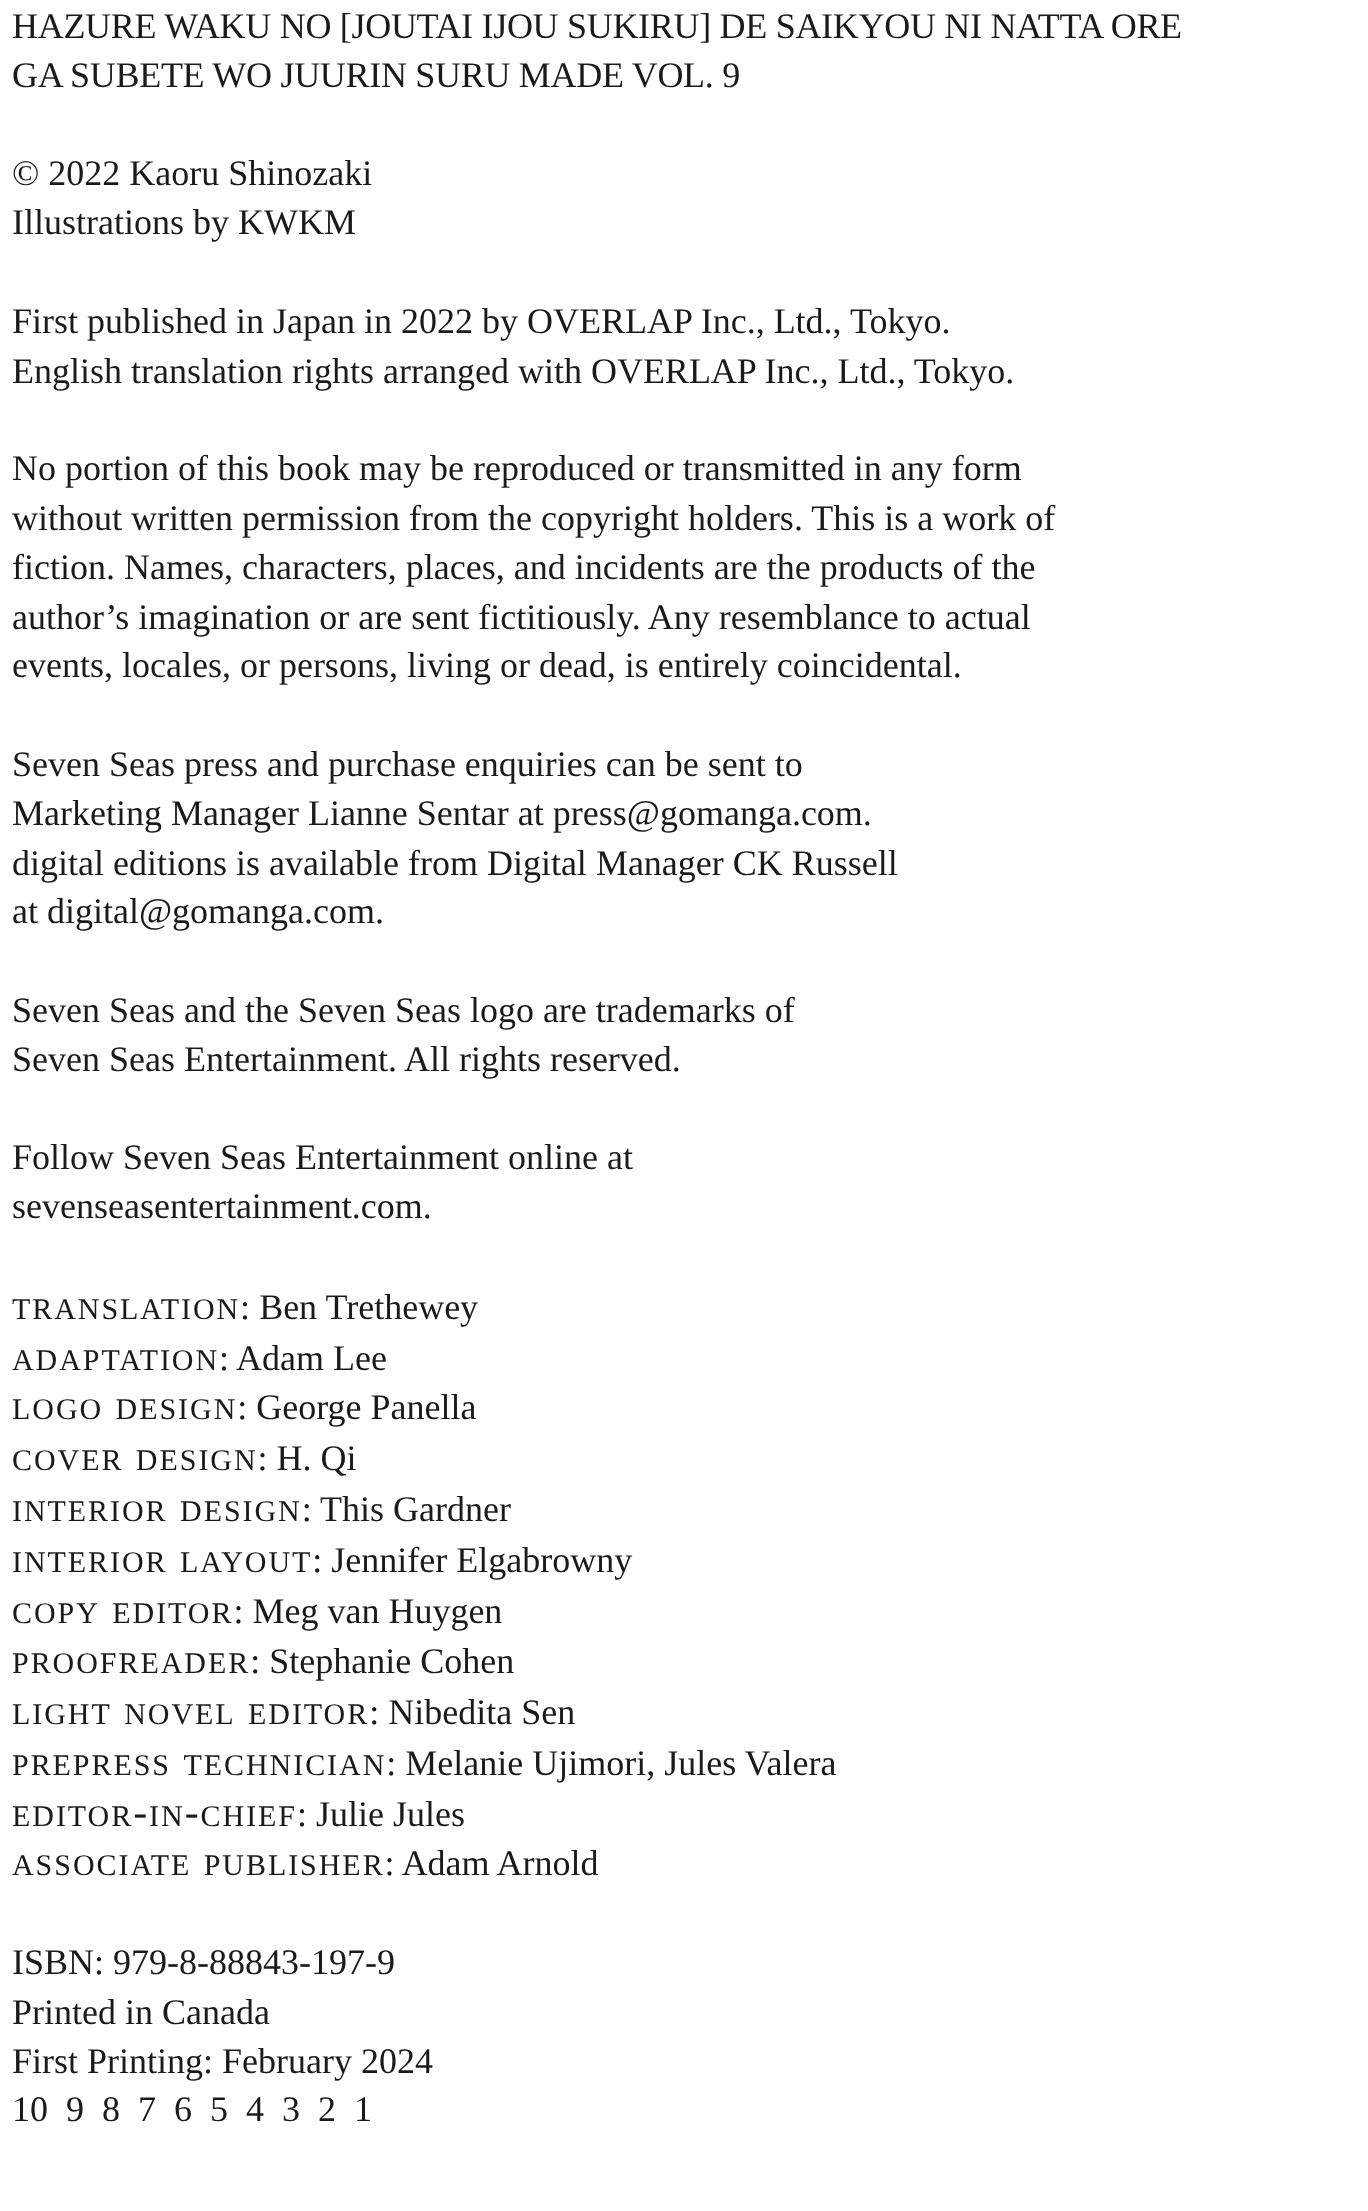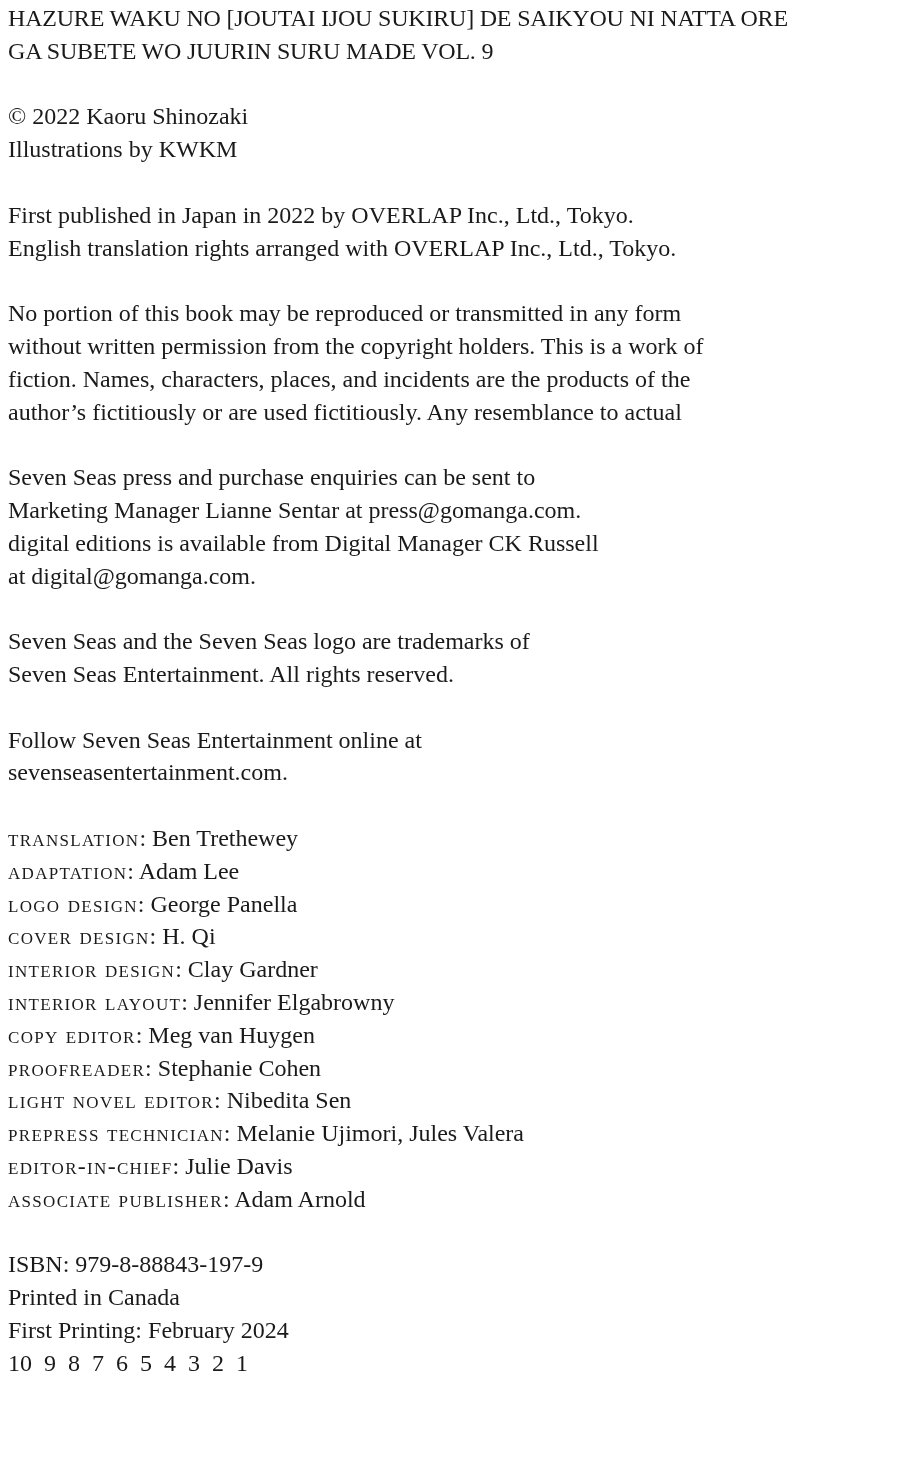--- a/index.html
+++ b/index.html
@@ -13,21 +13,21 @@
       line-height: 32.8px;
     }
     .page { padding: 2px 0 0 8px; }
     .block { margin: 0 0 32.8px 0; }
     .line { display: block; white-space: nowrap; }
     .title { letter-spacing: -0.2px; }
     .role {
       font-variant: small-caps;
       text-transform: lowercase;
       letter-spacing: 1.3px;
-      font-size: 24px;
+      font-size: 28px;
     }
     .credits .line { white-space: nowrap; }
     .numbers { word-spacing: 6px; }
   </style>
 </head>
 <body>
 
 <div class="page">
 
   <div class="block">
@@ -42,21 +42,22 @@
 
   <div class="block">
     <span class="line">First published in Japan in 2022 by OVERLAP Inc., Ltd., Tokyo.</span>
     <span class="line">English translation rights arranged with OVERLAP Inc., Ltd., Tokyo.</span>
   </div>
 
   <div class="block">
     <span class="line">No portion of this book may be reproduced or transmitted in any form</span>
     <span class="line">without written permission from the copyright holders. This is a work of</span>
     <span class="line">fiction. Names, characters, places, and incidents are the products of the</span>
-    <span class="line">author’s fictitiously or are used fictitiously. Any resemblance to actual</span>
+    <span class="line">author’s imagination or are sent fictitiously. Any resemblance to actual</span>
+    <span class="line">events, locales, or persons, living or dead, is entirely coincidental.</span>
   </div>
 
   <div class="block">
     <span class="line">Seven Seas press and purchase enquiries can be sent to</span>
     <span class="line">Marketing Manager Lianne Sentar at press@gomanga.com.</span>
     <span class="line">digital editions is available from Digital Manager CK Russell</span>
     <span class="line">at digital@gomanga.com.</span>
   </div>
 
   <div class="block">
@@ -67,27 +68,27 @@
   <div class="block">
     <span class="line">Follow Seven Seas Entertainment online at</span>
     <span class="line">sevenseasentertainment.com.</span>
   </div>
 
   <div class="block credits" id="credits">
       <span class="line"><span class="role">TRANSLATION</span><span>: </span><span>Ben Trethewey</span></span>
       <span class="line"><span class="role">ADAPTATION</span><span>: </span><span>Adam Lee</span></span>
       <span class="line"><span class="role">LOGO DESIGN</span><span>: </span><span>George Panella</span></span>
       <span class="line"><span class="role">COVER DESIGN</span><span>: </span><span>H. Qi</span></span>
-      <span class="line"><span class="role">INTERIOR DESIGN</span><span>: </span><span>Clay Gardner</span></span>
+      <span class="line"><span class="role">INTERIOR DESIGN</span><span>: </span><span>This Gardner</span></span>
       <span class="line"><span class="role">INTERIOR LAYOUT</span><span>: </span><span>Jennifer Elgabrowny</span></span>
       <span class="line"><span class="role">COPY EDITOR</span><span>: </span><span>Meg van Huygen</span></span>
       <span class="line"><span class="role">PROOFREADER</span><span>: </span><span>Stephanie Cohen</span></span>
       <span class="line"><span class="role">LIGHT NOVEL EDITOR</span><span>: </span><span>Nibedita Sen</span></span>
       <span class="line"><span class="role">PREPRESS TECHNICIAN</span><span>: </span><span>Melanie Ujimori, Jules Valera</span></span>
-      <span class="line"><span class="role">EDITOR-IN-CHIEF</span><span>: </span><span>Julie Davis</span></span>
+      <span class="line"><span class="role">EDITOR-IN-CHIEF</span><span>: </span><span>Julie Jules</span></span>
       <span class="line"><span class="role">ASSOCIATE PUBLISHER</span><span>: </span><span>Adam Arnold</span></span>
     </div>
 
   <div class="block">
     <span class="line">ISBN: 979-8-88843-197-9</span>
     <span class="line">Printed in Canada</span>
     <span class="line">First Printing: February 2024</span>
     <span class="line numbers">10 9 8 7 6 5 4 3 2 1</span>
   </div>
 

